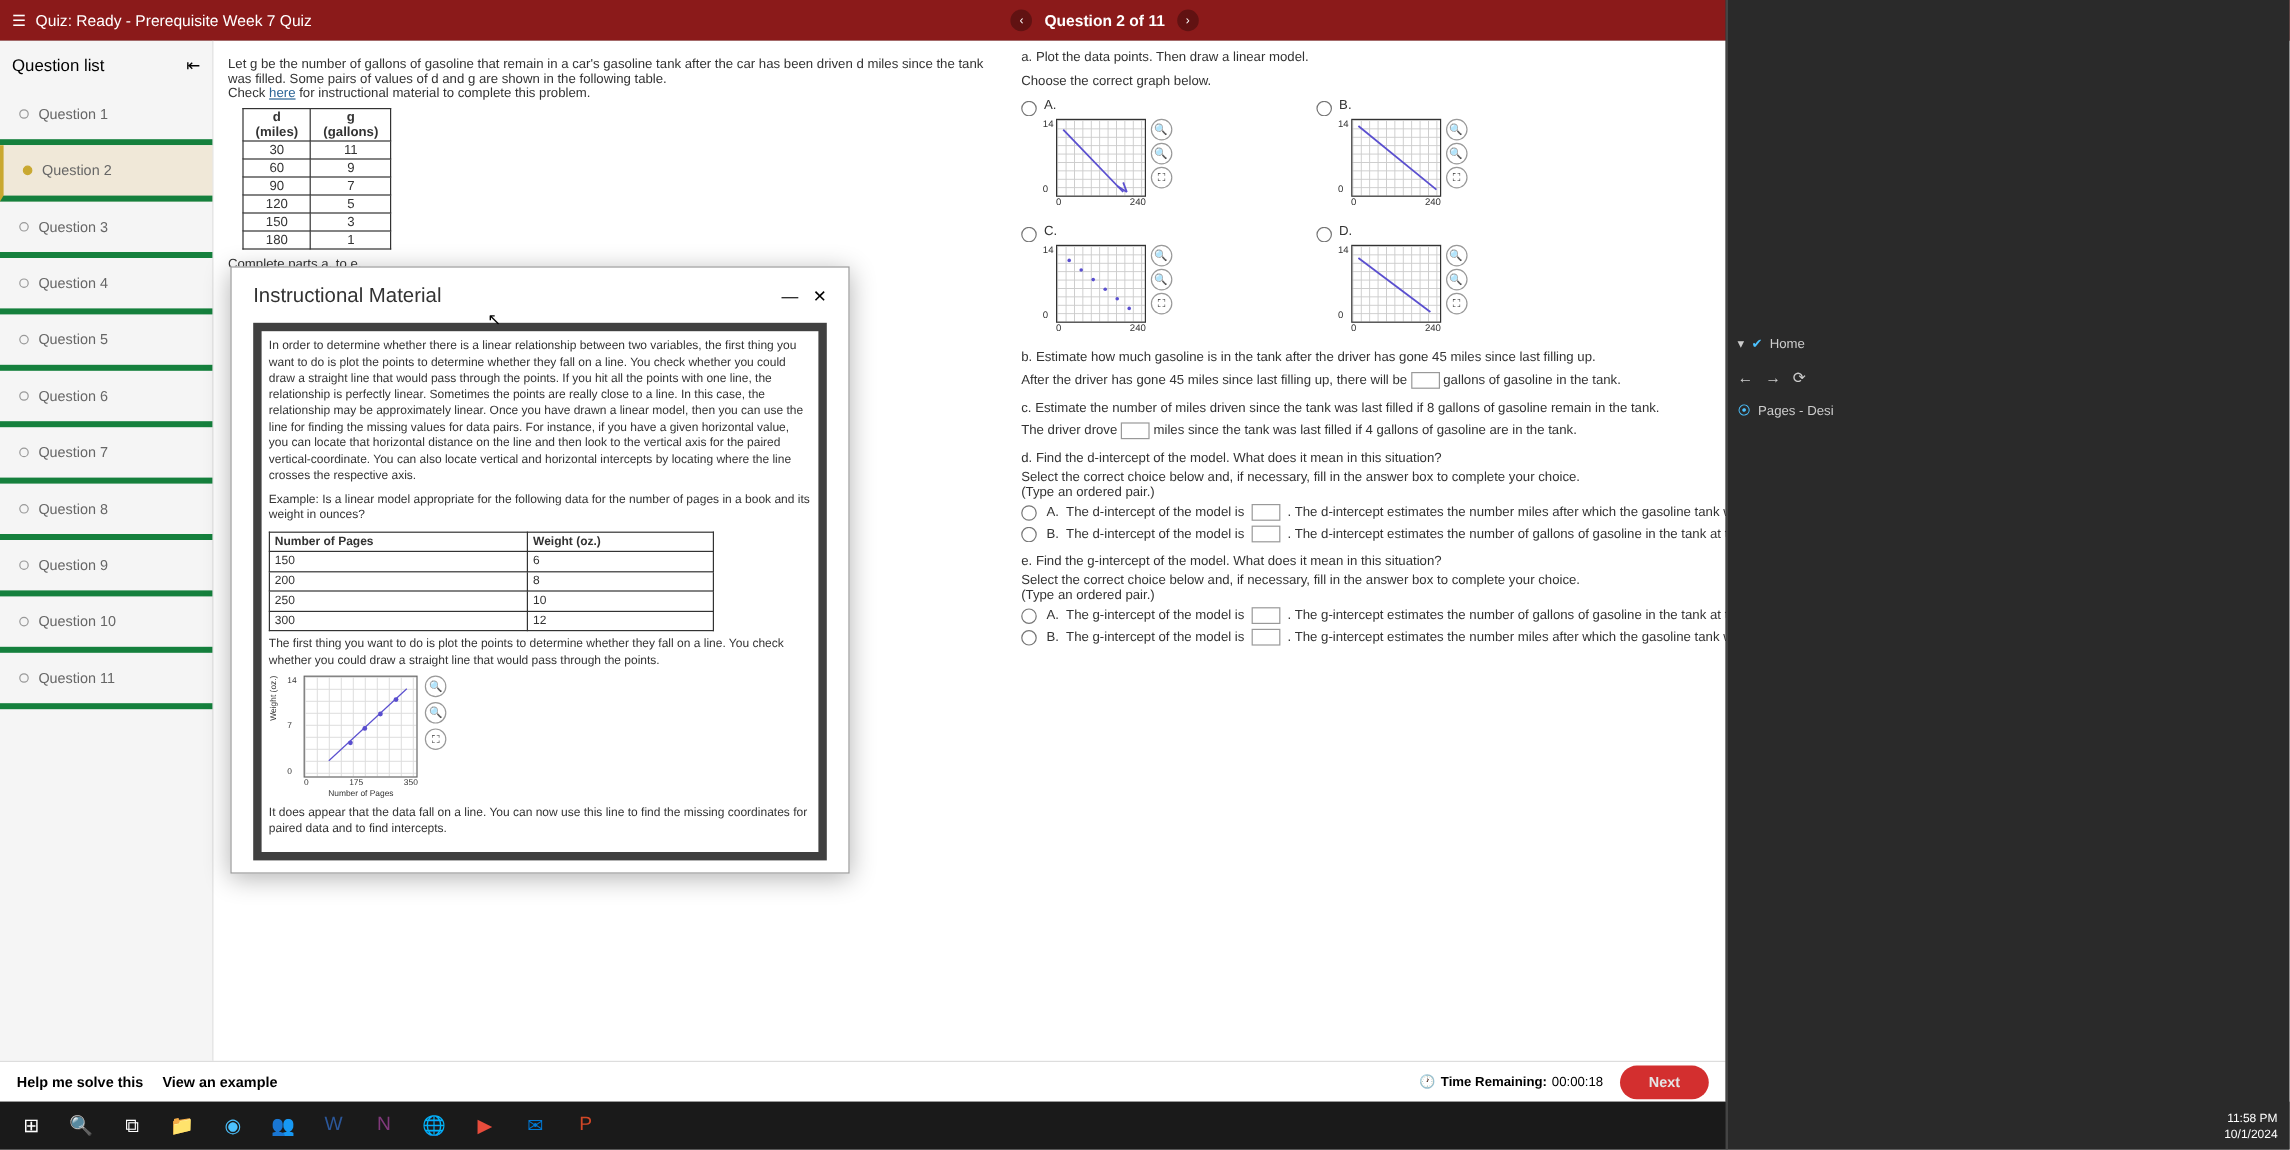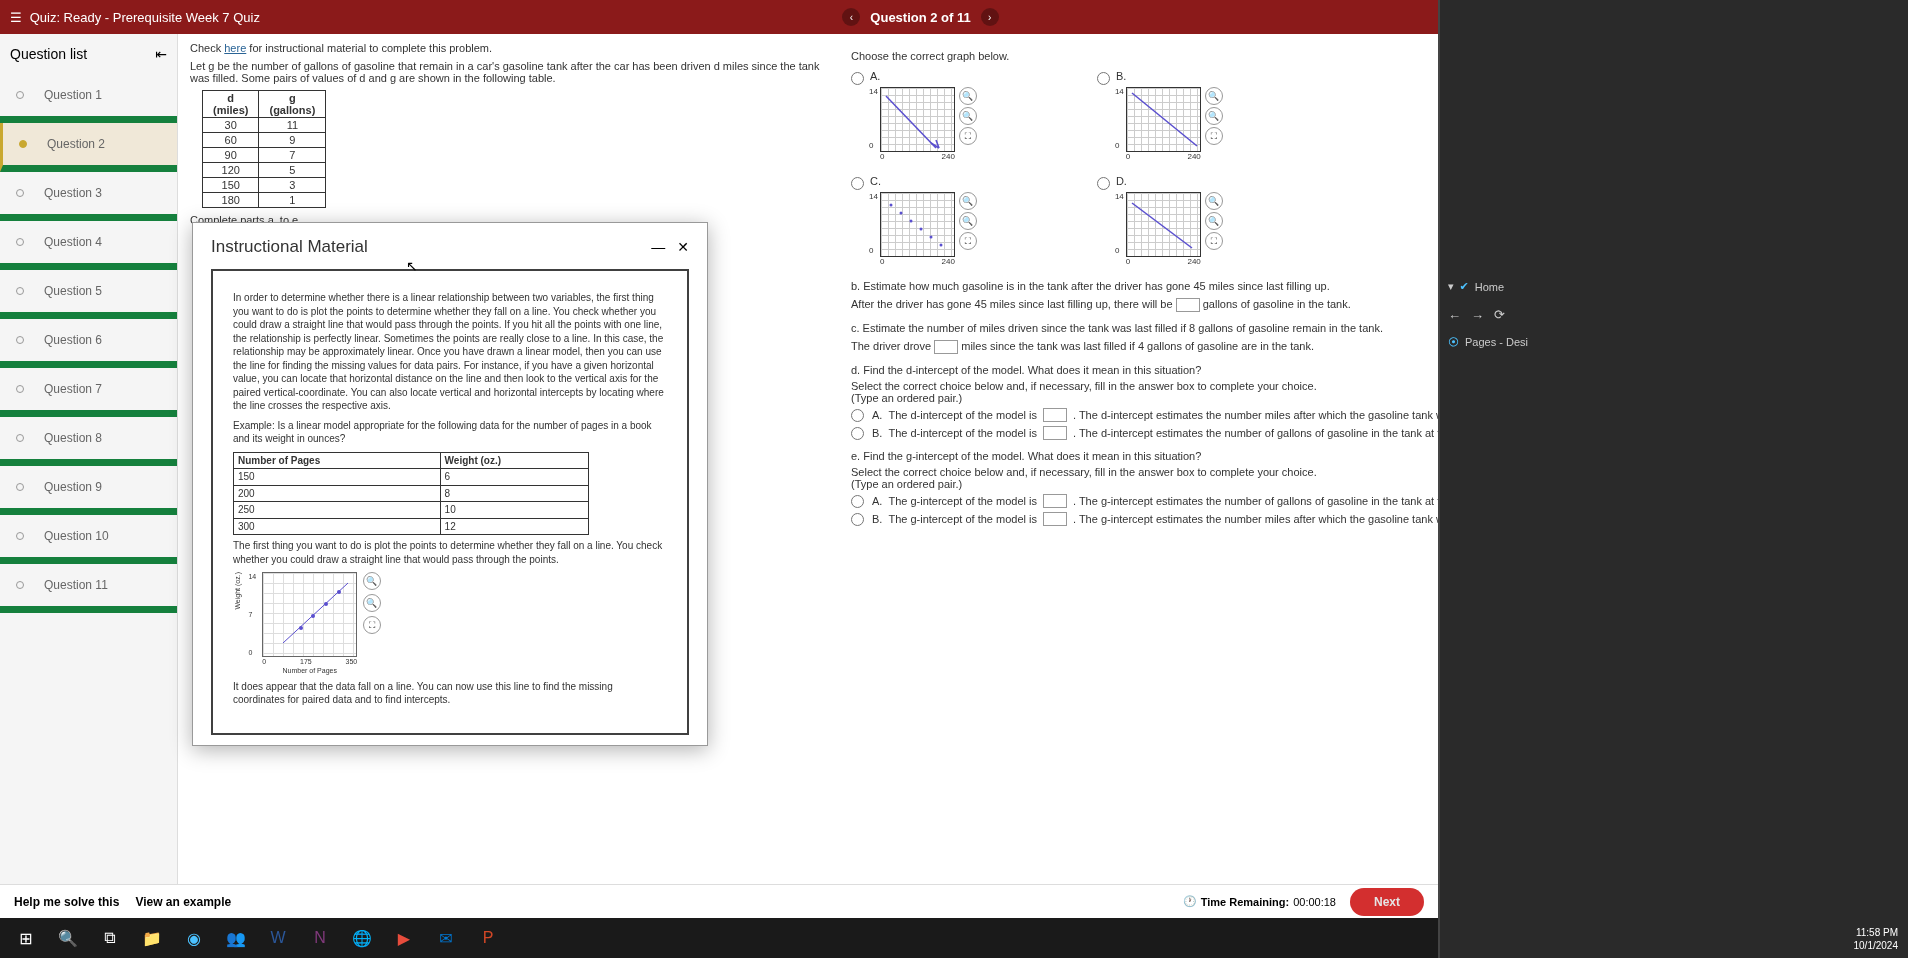--- a/index.html
+++ b/index.html
@@ -12,38 +12,38 @@
 .top-bar .nav-btn { background: rgba(0,0,0,0.3); width: 18px; height: 18px; border-radius: 50%; display: flex; align-items: center; justify-content: center; cursor: pointer; font-size: 10px; }
 .top-bar .quiz-info { font-size: 11px; line-height: 1.3; }
 .top-bar .submit-btn { background: transparent; border: 1px solid #fff; color: #fff; padding: 6px 18px; border-radius: 18px; font-size: 13px; cursor: pointer; font-weight: bold; }
 .top-bar .gear { font-size: 16px; cursor: pointer; }
 
 .main-area { display: flex; height: calc(100% - 34px - 40px); background: #fff; }
 
 .sidebar { width: 178px; background: #f5f5f5; border-right: 1px solid #ddd; }
 .sidebar-header { padding: 12px 10px; font-size: 14px; display: flex; align-items: center; justify-content: space-between; }
 .sidebar-header .collapse { cursor: pointer; font-size: 14px; }
-.q-item { padding: 14px 16px; font-size: 12px; color: #666; border-bottom: 7px solid #15803d; cursor: pointer; display: flex; align-items: center; gap: 20px; }
+.q-item { padding: 14px 16px; font-size: 12px; color: #666; border-bottom: 5px solid #15803d; cursor: pointer; display: flex; align-items: center; gap: 8px; }
 .q-item.active { background: #f0e8d8; border-left: 3px solid #c9a830; }
 .q-item .dot { width: 8px; height: 8px; border: 1px solid #999; border-radius: 50%; }
 .q-item.active .dot { background: #c9a830; border-color: #c9a830; }
 
 .content { flex: 1; display: flex; background: #fff; overflow: hidden; }
 .left-panel { width: 655px; padding: 8px 12px; font-size: 11px; color: #333; position: relative; }
 .left-panel a { color: #2a6496; text-decoration: underline; }
 .data-table { border-collapse: collapse; margin: 6px 0 6px 12px; font-size: 11px; }
 .data-table th, .data-table td { border: 1px solid #333; padding: 1px 10px; text-align: center; }
 
 .modal { position: absolute; top: 222px; left: 192px; width: 516px; background: #fff; border: 1px solid #999; box-shadow: 0 4px 20px rgba(0,0,0,0.3); z-index: 100; }
 .modal-header { display: flex; justify-content: space-between; align-items: center; padding: 14px 18px 8px; }
 .modal-title { font-size: 17px; color: #333; }
 .modal-controls { display: flex; gap: 12px; font-size: 14px; }
 .modal-controls span { cursor: pointer; }
 .modal-body { padding: 4px 18px 10px; font-size: 10px; line-height: 1.35; color: #333; }
-.modal-inner { border: 2px solid #404040; padding: 20px; }
+.modal-inner { border: 7px solid #404040; padding: 6px; }
 .modal-body p { margin-bottom: 6px; }
 .pages-table { border-collapse: collapse; width: 82%; margin: 4px 0; font-size: 10px; }
 .pages-table th, .pages-table td { border: 1px solid #333; padding: 1px 4px; text-align: left; }
 .chart-mini { display: flex; align-items: flex-start; gap: 6px; margin: 4px 0; }
 .chart-box { width: 95px; height: 85px; border: 1px solid #666; position: relative; background: linear-gradient(to right, #ddd 1px, transparent 1px), linear-gradient(to bottom, #ddd 1px, transparent 1px); background-size: 10px 10px; }
 .chart-tools { display: flex; flex-direction: column; gap: 4px; }
 .tool-btn { width: 18px; height: 18px; border: 1px solid #999; border-radius: 50%; display: flex; align-items: center; justify-content: center; font-size: 9px; cursor: pointer; background: #fff; }
 .modal-footer { display: flex; justify-content: center; gap: 12px; padding: 12px; }
 .btn-print { border: 1px solid #333; background: #fff; padding: 6px 24px; border-radius: 16px; cursor: pointer; font-size: 12px; }
 .btn-done { background: #333; color: #fff; border: none; padding: 6px 24px; border-radius: 16px; cursor: pointer; font-size: 12px; }
@@ -149,24 +149,24 @@
       </div>
     <div class="q-item">
         <span class="dot"></span>
         <span>Question 11</span>
       </div>
   </div>
 
   <div class="content">
 
     <div class="left-panel">
+      <p style="margin-top:6px">Let g be the number of gallons of gasoline that remain in a car's gasoline tank after the car has been driven d miles since the tank was filled. Some pairs of values of d and g are shown in the following table.</p>
       <p>
         <span>Check </span><a href="#">here</a><span> for instructional material to complete this problem.</span>
       </p>
-      <p style="margin-top:6px">Let g be the number of gallons of gasoline that remain in a car's gasoline tank after the car has been driven d miles since the tank was filled. Some pairs of values of d and g are shown in the following table.</p>
       <table class="data-table">
         <tbody>
             <tr>
               <th style="white-space:pre-line">d
 (miles)</th>
               <th style="white-space:pre-line">g
 (gallons)</th>
             </tr>
         <tr>
               <td>30</td>
@@ -192,20 +192,21 @@
               <td>180</td>
               <td>1</td>
             </tr>
       </tbody>
         </table>
       <p>Complete parts a. to e.</p>
     </div>
 
     <div class="right-panel">
       <div class="part">
+        <div>a. Plot the data points. Then draw a linear model.</div>
         <div style="margin-top:8px">Choose the correct graph below.</div>
         <div class="graph-options">
           <div>
             <div class="graph-opt">
               <input type="radio" name="ga" style="">
               <span>A.</span>
             </div>
             <div style="display:flex;align-items:flex-start;margin-left:18px;margin-top:2px">
               <div style="font-size:8px;margin-right:2px">
                   <div>14</div>

